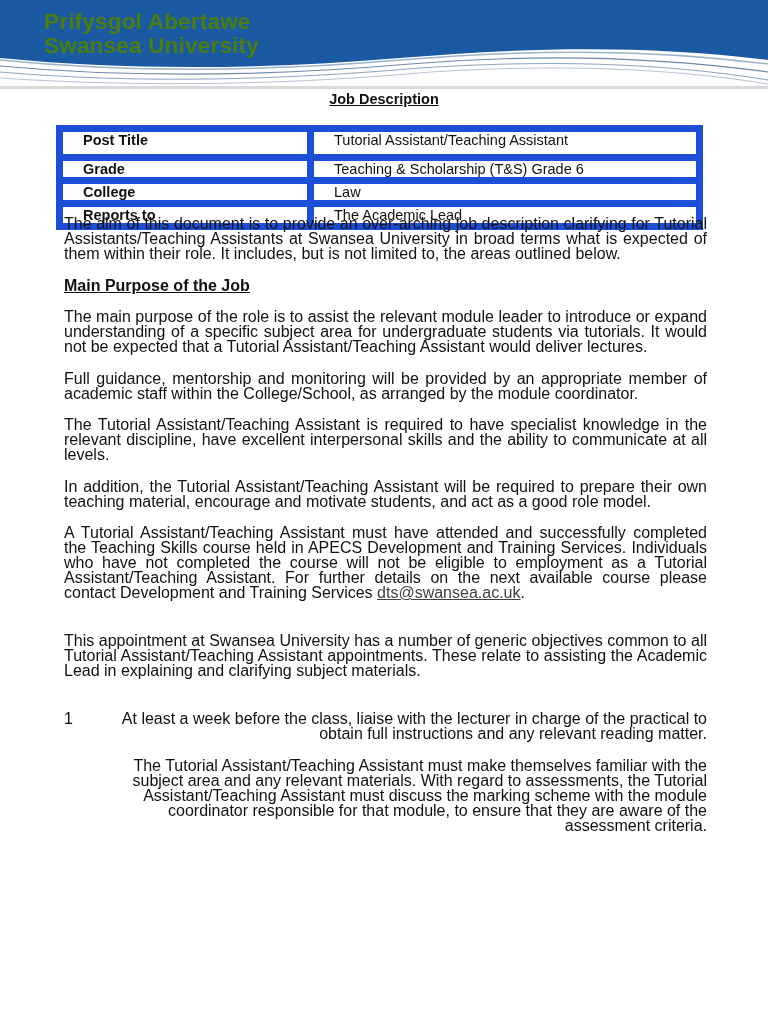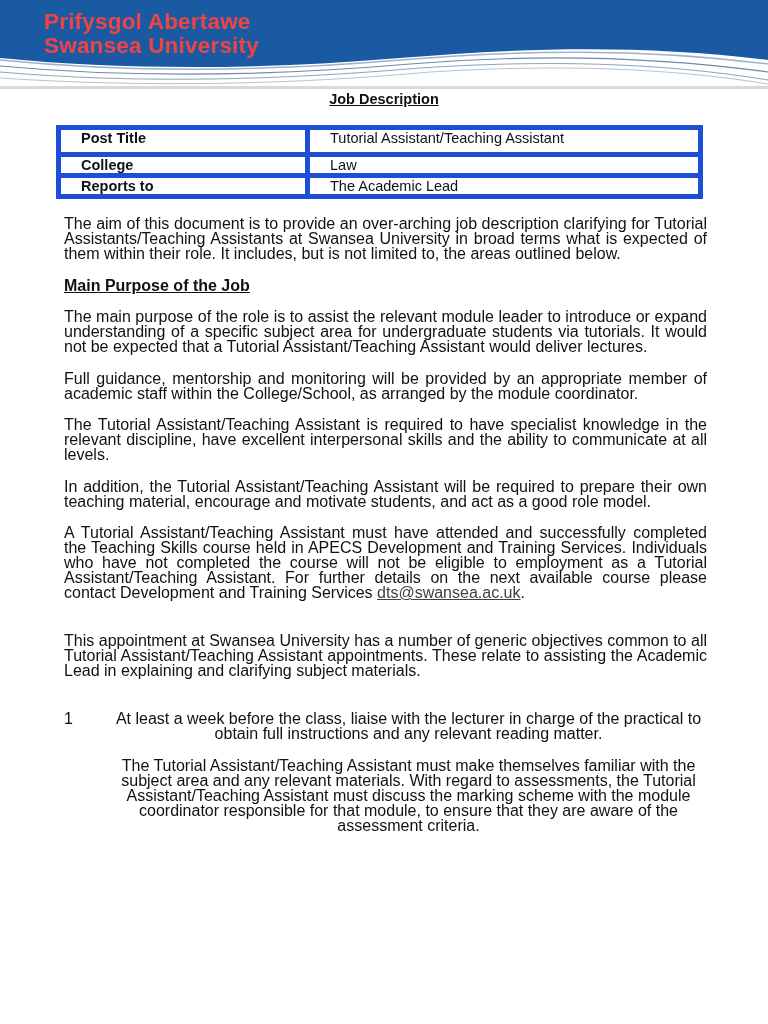--- a/index.html
+++ b/index.html
@@ -1,36 +1,36 @@
 <!DOCTYPE html>
 <html><head>
 <meta charset="utf-8">
 <style>
   html, body { margin: 0; padding: 0; background: #ffffff; }
   body { width: 768px; height: 1024px; overflow: hidden; position: relative; font-family: "Liberation Sans", sans-serif; color: #111; }
   .banner { position: absolute; left: 0; top: 0; width: 768px; height: 88px; overflow: hidden; }
   .banner svg { position: absolute; left: 0; top: 0; }
-  .logo { position: absolute; left: 44px; top: 10px; color: #ef4444; font-weight: bold; font-size: 22.5px; line-height: 24px; letter-spacing: 0.2px; }
+  .logo { position: absolute; left: 44px; top: 10px; color: #4d7c0f; font-weight: bold; font-size: 22.5px; line-height: 24px; letter-spacing: 0.2px; }
   .logo div { white-space: nowrap; }
   .rule { position: absolute; left: 0; top: 86px; width: 768px; height: 3px; background: #d9d9d9; }
   .doc-title { position: absolute; left: 0; width: 768px; top: 91px; text-align: center; font-weight: bold; font-size: 14.5px; text-decoration: underline; }
   table.info { position: absolute; left: 56px; top: 125px; width: 647px; border-collapse: collapse; font-size: 14.5px; }
-  table.info td { border: 5px solid #1d4ed8; padding: 0 20px; line-height: 16px; vertical-align: top; }
+  table.info td { border: 7px solid #1d4ed8; padding: 0 20px; line-height: 16px; vertical-align: top; }
   table.info td.k { width: 204px; font-weight: bold; }
   table.info tr.first td { height: 22px; }
   .content { position: absolute; left: 64px; top: 216px; width: 643px; font-size: 16px; line-height: 15px; }
   .content p { margin: 0; text-align: justify; }
   .gap { height: 16.5px; }
   .h { font-weight: bold; text-decoration: underline; }
   .b { font-weight: normal; }
   a.email { color: #404040; text-decoration: underline; }
   .duties-intro { width: 408px; margin-left: 4px !important; }
   .item { position: relative; padding-left: 46px; width: 597px; }
   .item .num { position: absolute; left: 0; top: 0; }
-  .item p { text-align: center; }
+  .item p { text-align: right; }
 </style>
 </head>
 <body>
 
 <div class="banner">
   <svg width="768" height="88" viewBox="0 0 768 88">
     <path d="M0 0 H768 V60 C640 44 520 48 400 58 C260 70 120 70 0 58 Z" fill="#1a5aa3"></path>
     <path d="M0 60 C120 72 260 72 400 60 C520 50 640 48 768 64" stroke="#9bb3cc" stroke-width="1.5" fill="none"></path>
     <path d="M0 66 C130 78 270 76 410 64 C530 54 650 56 768 72" stroke="#6f8aa6" stroke-width="1.2" fill="none"></path>
     <path d="M0 72 C140 84 280 80 420 68 C540 60 660 62 768 80" stroke="#8ea4bb" stroke-width="1" fill="none"></path>
@@ -43,20 +43,24 @@
 </div>
 <div class="rule"></div>
 
 <div class="doc-title">Job Description</div>
 
 <table class="info">
   <tbody>
       <tr class="first">
     <td class="k">Post Title</td>
     <td>Tutorial Assistant/Teaching Assistant</td>
+  </tr>
+  <tr>
+    <td class="k">Grade</td>
+    <td>Teaching &amp; Scholarship (T&amp;S) Grade 6</td>
   </tr>
   <tr>
     <td class="k">College</td>
     <td>Law</td>
   </tr>
   <tr>
     <td class="k">Reports to</td>
     <td>The Academic Lead</td>
   </tr>
 </tbody>

